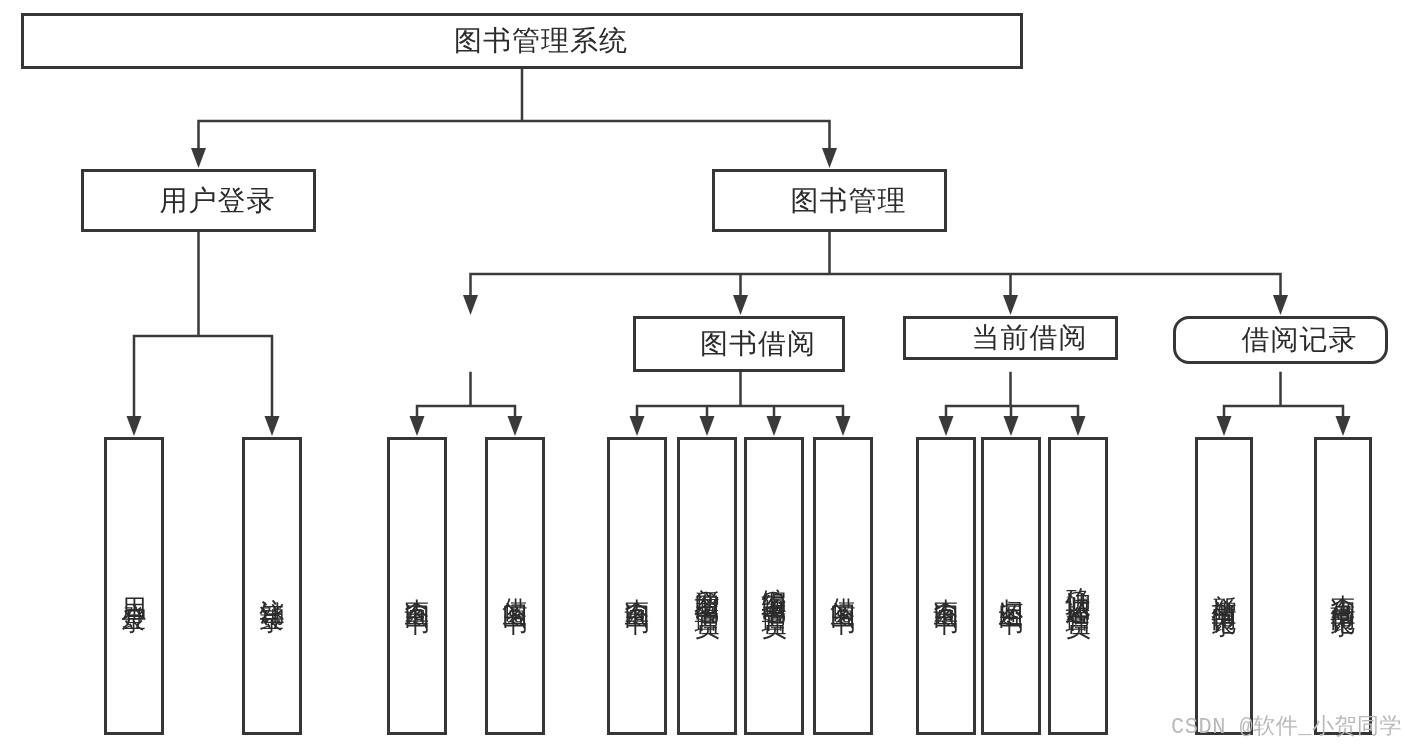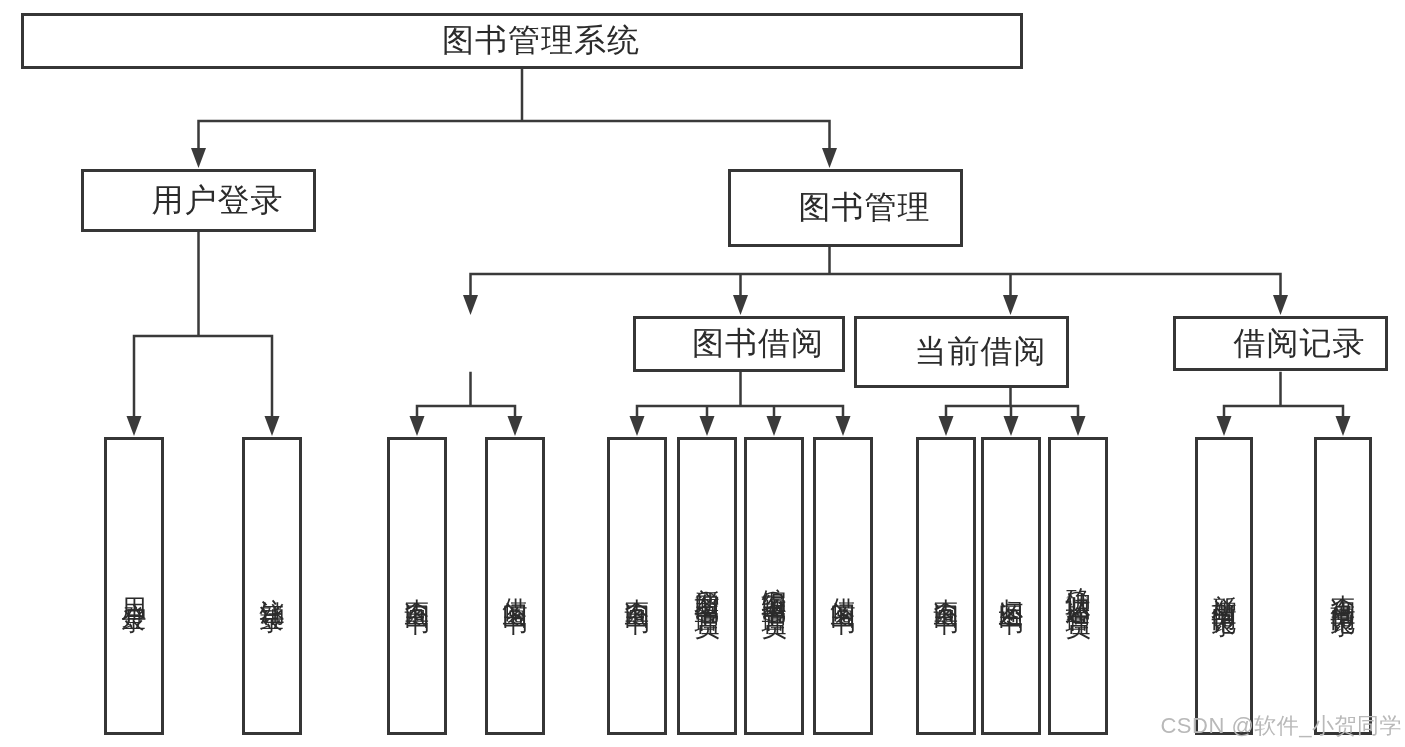--- a/index.html
+++ b/index.html
@@ -27,21 +27,21 @@
     box-sizing: border-box;
     background: #ffffff;
     border: 3px solid #363636;
     color: #2b2b2b;
     display: flex;
     align-items: center;
     justify-content: center;
     text-align: center;
   }
   .h-box {
-    font-size: 32px;
+    font-size: 28px;
     letter-spacing: 1px;
     white-space: nowrap;
     padding-left: 38px;
   }
   .v-box {
     writing-mode: vertical-rl;
     text-orientation: mixed;
     font-size: 25px;
     line-height: 1;
     letter-spacing: 4px;
@@ -49,20 +49,21 @@
   }
   .watermark {
     position: absolute;
     right: 3px;
     top: 711px;
     font-size: 22px;
     letter-spacing: 0.5px;
     color: #b9b9b9;
     white-space: nowrap;
     z-index: 5;
+    font-family: Liberation Mono, monospace;
   }
 </style>
 </head>
 <body>
 
 <div class="canvas">
 
   <svg class="lines" viewBox="0 0 1405 747" xmlns="http://www.w3.org/2000/svg">
     <g stroke="#3a3a3a" stroke-width="2.5" fill="none" stroke-linecap="square">
 
@@ -106,25 +107,25 @@
       <polygon points="1070.5,416 1085.5,416 1078,436"></polygon>
 
       <polygon points="1216.5,416 1231.5,416 1224,436"></polygon>
       <polygon points="1335.5,416 1350.5,416 1343,436"></polygon>
     </g>
   </svg>
 
   <div class="box h-box" style="left:21px; top:13px; width:1002px; height:56px;">图书管理系统</div>
 
   <div class="box h-box" style="left:81px; top:169px; width:235px; height:63px;">用户登录</div>
-  <div class="box h-box" style="left:728px; top:169px; width:235px; height:78px;">图书管理</div>
+  <div class="box h-box" style="left:712px; top:169px; width:235px; height:63px;">图书管理</div>
 
   <div class="box h-box" style="left:633px; top:316px; width:212px; height:56px;">图书借阅</div>
-  <div class="box h-box" style="left:854px; top:316px; width:215px; height:72px;">当前借阅</div>
-  <div class="box h-box" style="left:1173px; top:316px; width:215px; height:55px;">借阅记录</div>
+  <div class="box h-box" style="left:903px; top:316px; width:215px; height:44px;">当前借阅</div>
+  <div class="box h-box" style="left:1173px; top:316px; width:215px; height:48px;border-radius:16px;">借阅记录</div>
 
   <div class="box v-box" style="left:104px; top:437px; width:60px; height:298px;">用户登录</div>
   <div class="box v-box" style="left:242px; top:437px; width:60px; height:298px;">注销登录</div>
 
   <div class="box v-box" style="left:387px; top:437px; width:60px; height:298px;">查询图书</div>
   <div class="box v-box" style="left:485px; top:437px; width:60px; height:298px;">借阅图书</div>
 
   <div class="box v-box" style="left:607px; top:437px; width:60px; height:298px;">查询图书</div>
   <div class="box v-box" style="left:677px; top:437px; width:60px; height:298px;">新增图书（管理员）</div>
   <div class="box v-box" style="left:744px; top:437px; width:60px; height:298px;">编辑图书（管理员）</div>

